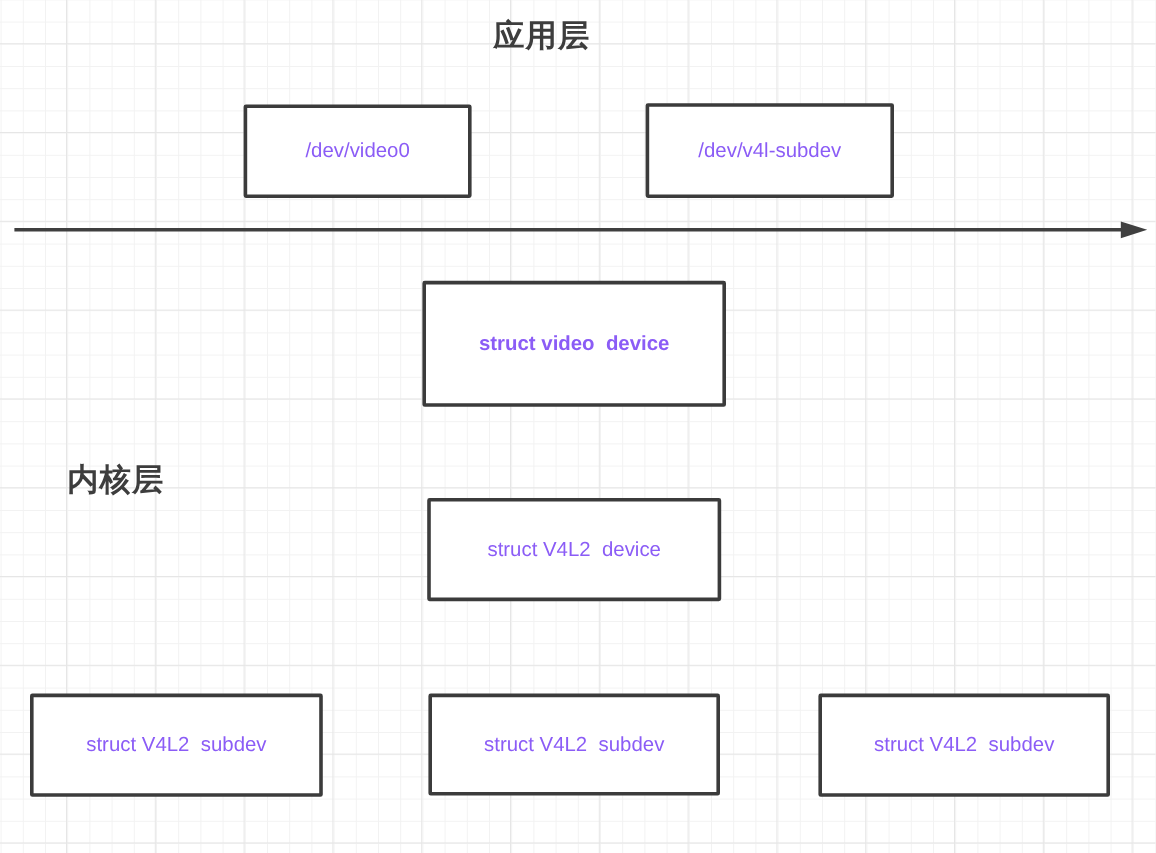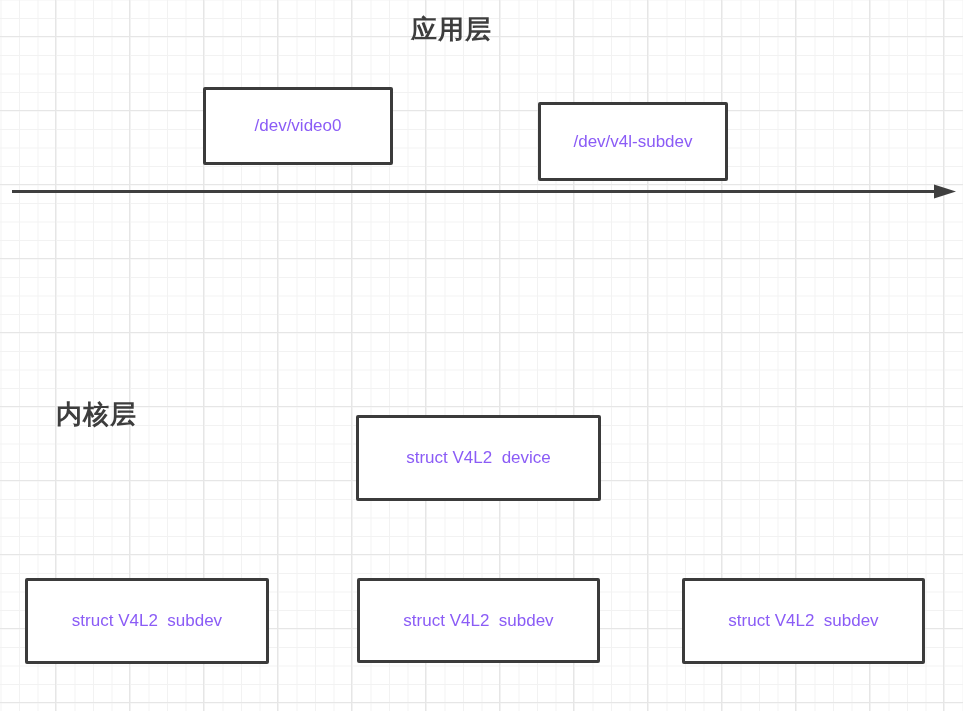--- a/index.html
+++ b/index.html
@@ -27,39 +27,39 @@
   .layer-label {
     position: absolute;
     font-size: 26px;
     font-weight: bold;
     color: #3d3d3d;
     line-height: 1;
     letter-spacing: 1px;
     white-space: nowrap;
   }
   .layer-label.app    { left: 411px; top: 16px; }
-  .layer-label.kernel { left: 56px;  top: 401px; }
+  .layer-label.kernel { left: 56px;  top: 386px; }
   .node {
     position: absolute;
     box-sizing: border-box;
     background: #ffffff;
     border: 3px solid #3b3b3b;
     border-radius: 2px;
     display: flex;
     align-items: center;
     justify-content: center;
   }
   .node-label {
     font-size: 17px;
     color: #8b5cf6;
     white-space: pre;
   }
   .node-label.bold { font-weight: bold; }
   .node.dev-video0      { left: 203px; top: 87px;  width: 190px; height: 78px; }
-  .node.dev-v4l-subdev  { left: 538px; top: 86px;  width: 190px; height: 79px; margin-top: 16px; }
+  .node.dev-v4l-subdev  { left: 538px; top: 86px;  width: 207px; height: 79px; }
   .node.video-device    { left: 352px; top: 234px; width: 253px; height: 105px; }
   .node.v4l2-device     { left: 356px; top: 415px; width: 245px; height: 86px; }
   .node.subdev-left     { left: 25px;  top: 578px; width: 244px; height: 86px; }
   .node.subdev-middle   { left: 357px; top: 578px; width: 243px; height: 85px; }
   .node.subdev-right    { left: 682px; top: 578px; width: 243px; height: 86px; }
   .divider-arrow {
     position: absolute;
     left: 0;
     top: 180px;
     width: 963px;
@@ -80,20 +80,23 @@
 
   <div class="node dev-v4l-subdev">
     <span class="node-label">/dev/v4l-subdev</span>
   </div>
 
   <svg class="divider-arrow" viewBox="0 0 963 24" xmlns="http://www.w3.org/2000/svg">
     <line x1="12" y1="11.5" x2="938" y2="11.5" stroke="#3f3f3f" stroke-width="3"></line>
     <polygon points="934,4.5 956,11.5 934,18.5" fill="#3f3f3f"></polygon>
   </svg>
 
+  <div class="node video-device">
+    <span class="node-label bold">struct video  device</span>
+  </div>
 
   <div class="layer-label kernel">内核层</div>
 
   <div class="node v4l2-device">
     <span class="node-label">struct V4L2  device</span>
   </div>
 
   <div class="node subdev-left">
     <span class="node-label">struct V4L2  subdev</span>
   </div>

